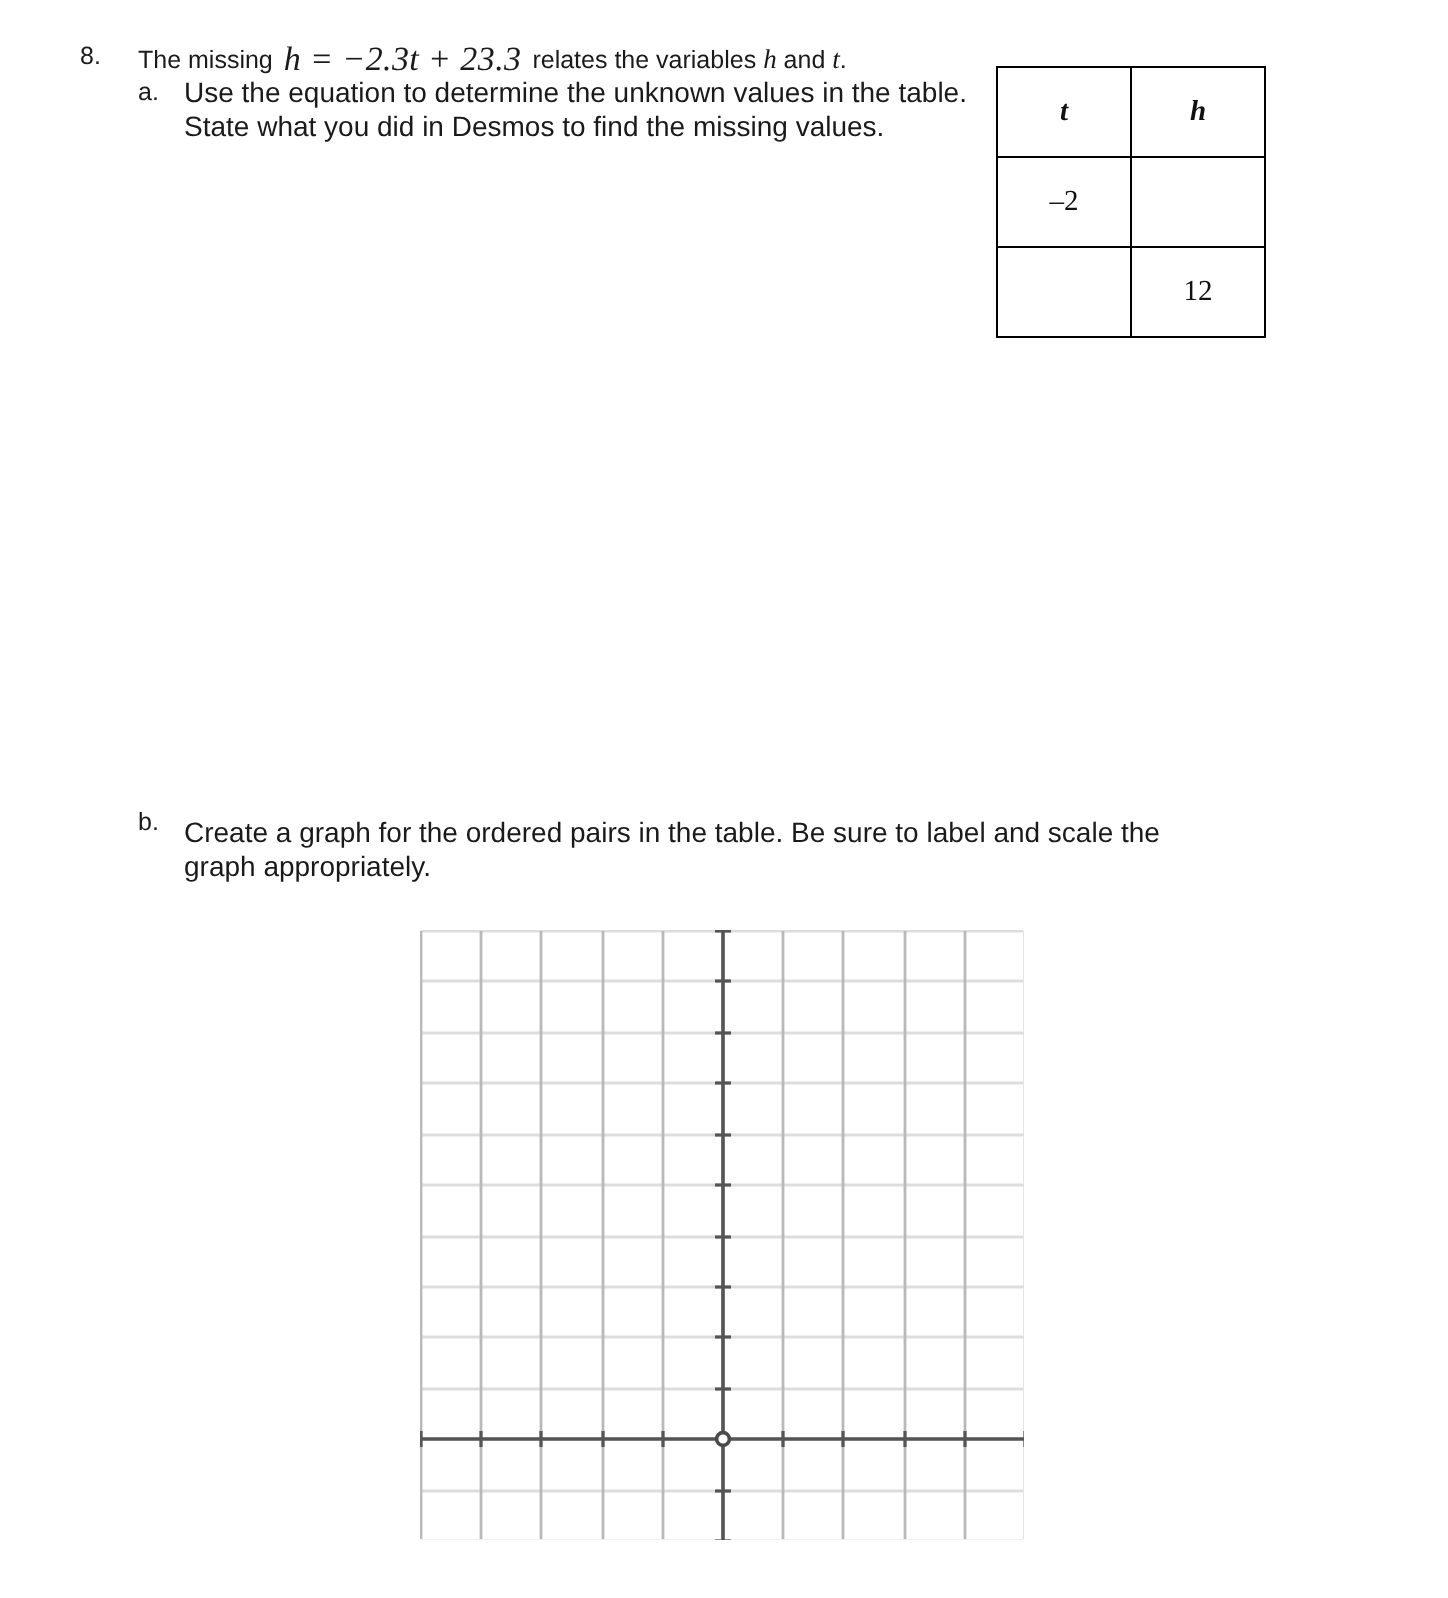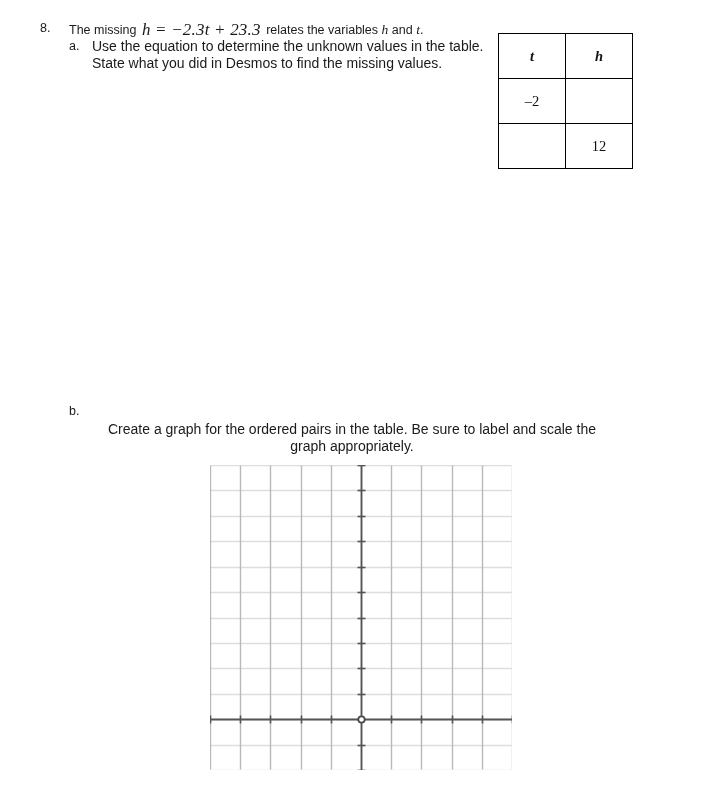--- a/index.html
+++ b/index.html
@@ -51,21 +51,21 @@
   }
   .sub-label {
     position: absolute;
     font-size: 12.5px;
     line-height: 17px;
   }
 
   .item-a-label { left: 69px; top: 38px; }
   .item-a-text  { left: 92px; top: 38px; width: 400px; }
   .item-b-label { left: 69px; top: 403px; }
-  .item-b-text  { left: 92px; top: 421px; width: 520px; text-align: center; }
+  .item-b-text  { left: 92px; top: 408px; width: 520px; }
 
   
   .value-table {
     position: absolute;
     left: 498px;
     top: 33px;
     border-collapse: collapse;
     table-layout: fixed;
   }
   .value-table td {

